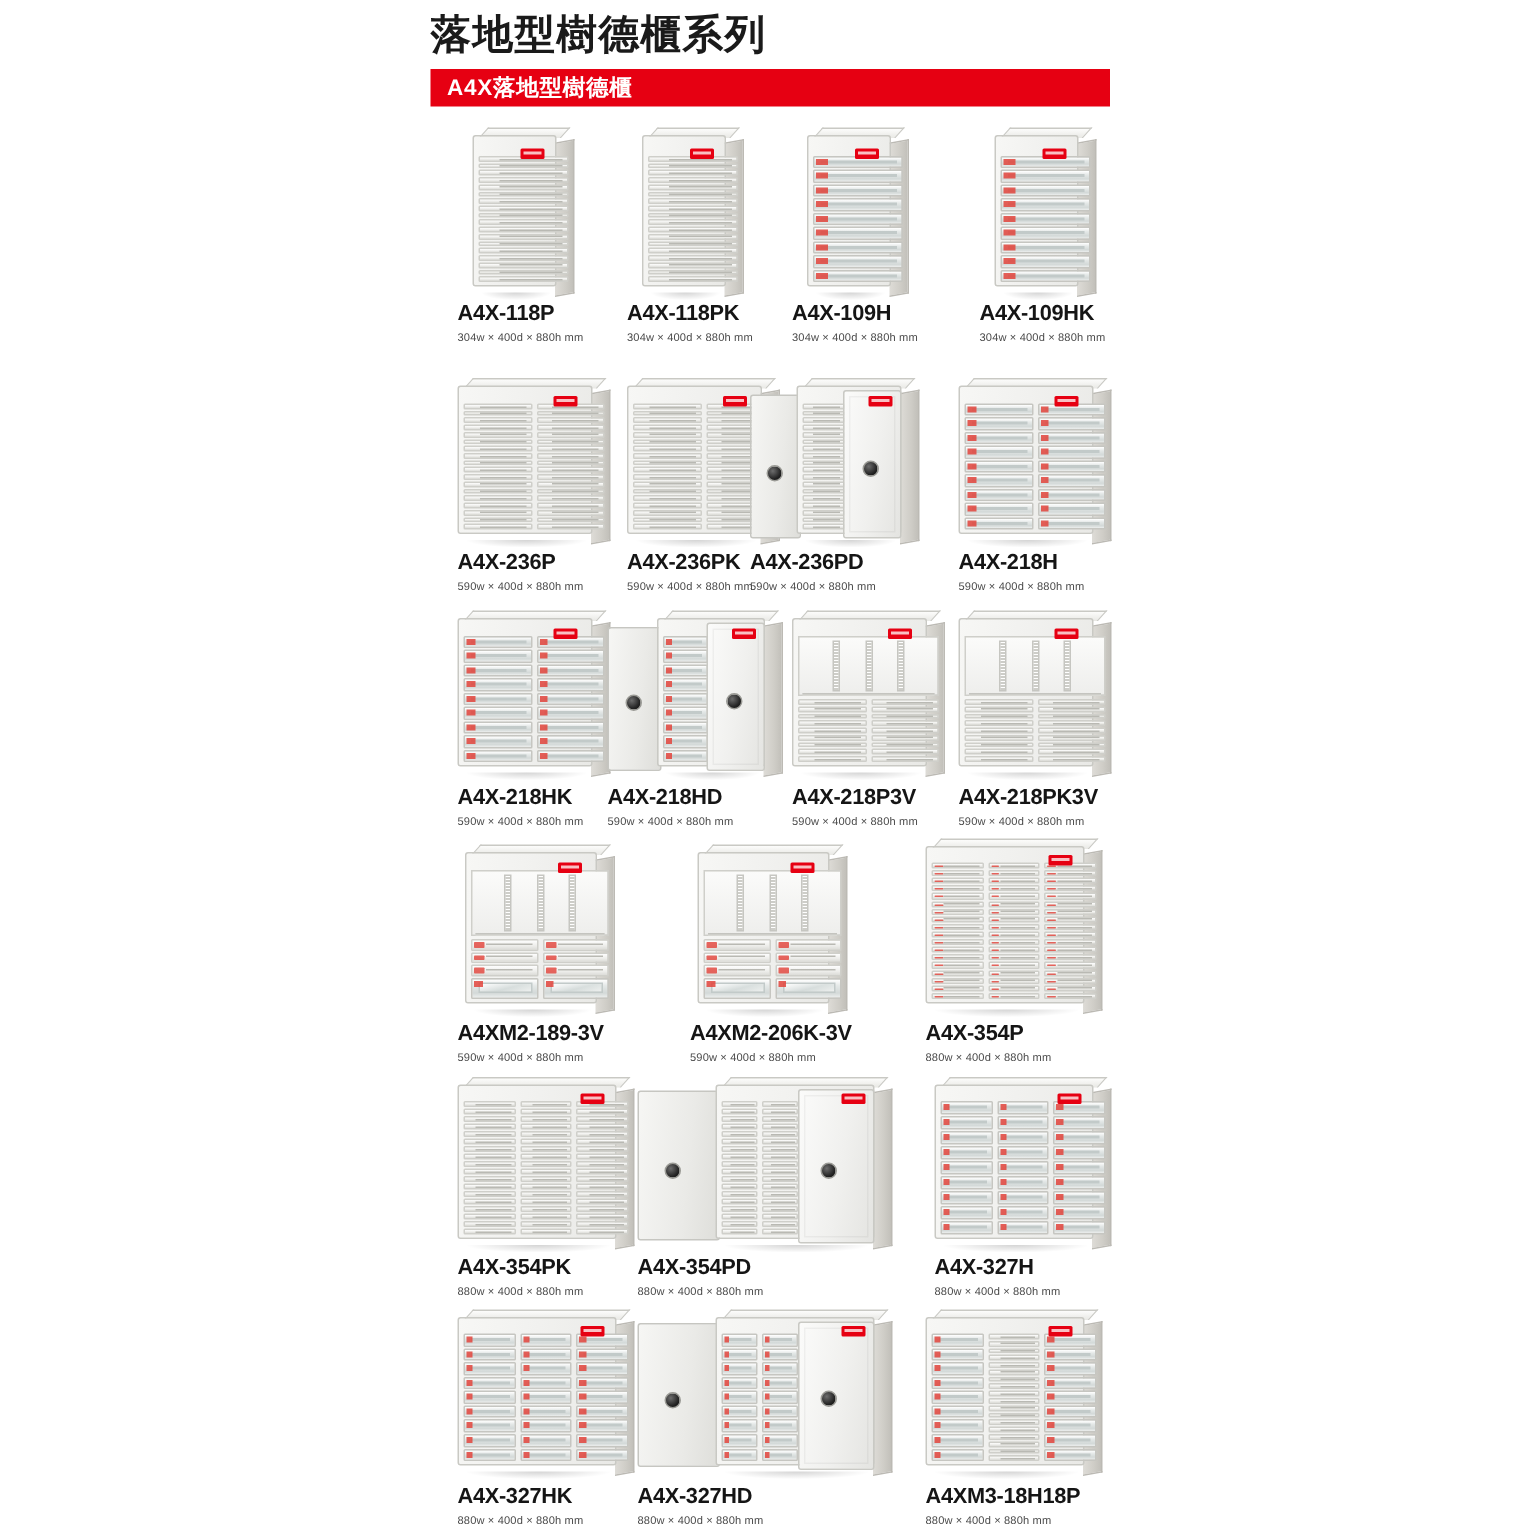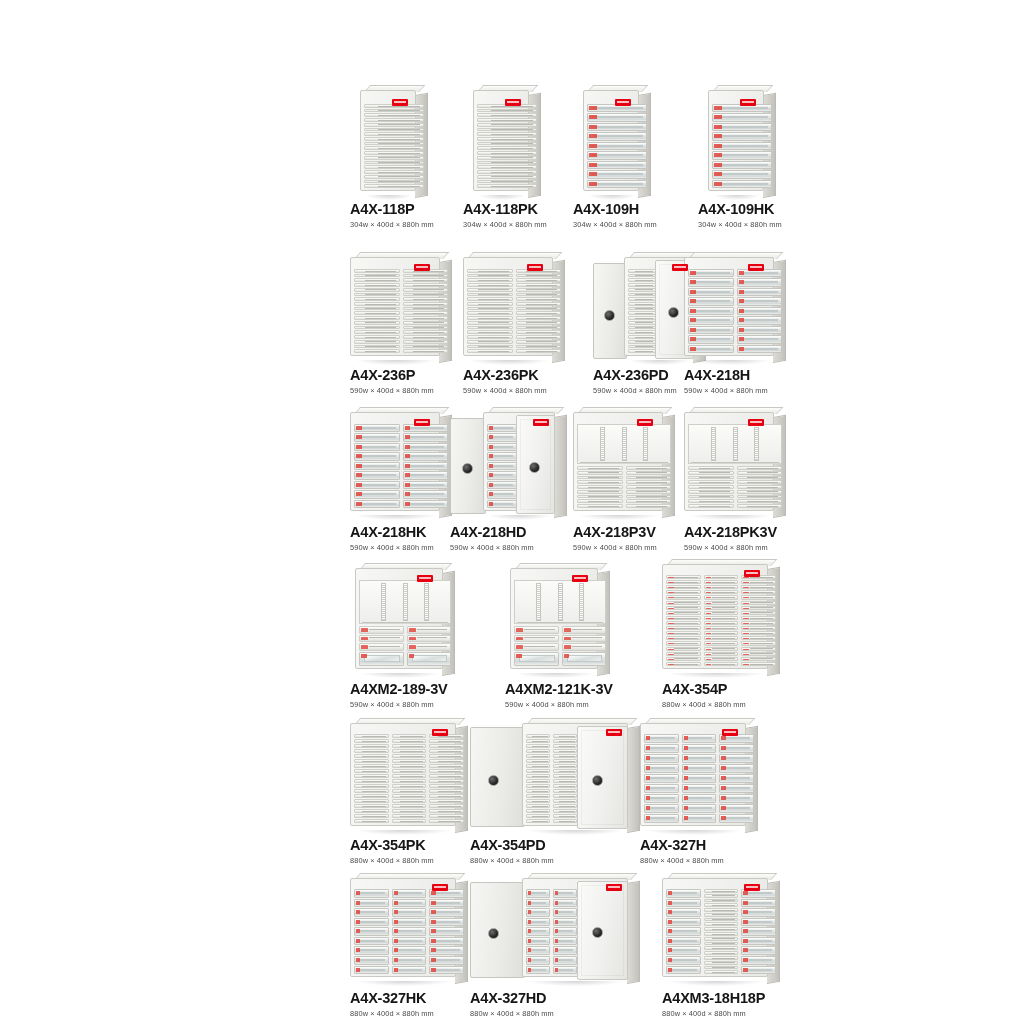--- a/index.html
+++ b/index.html
@@ -20,21 +20,21 @@
   .hdr-band {
     margin-top: 6px; width: 453px; height: 25px; background: #e60012;
     display: flex; align-items: center;
   }
   .hdr-band-text {
     color: #ffffff; font-size: 15px; font-weight: bold;
     padding-left: 11px; letter-spacing: .5px; white-space: nowrap;
   }
 
   
-  .rows { position: absolute; left: 0; top: 86px; width: 1024px; padding-left: 45px; }
+  .rows { position: absolute; left: 0; top: 86px; width: 1024px; }
   .row { position: relative; width: 1024px; }
   .cell { position: absolute; }
   .shot { position: relative; }
   .cap { margin-top: 2px; }
   .cap-name {
     font-size: 14.5px; font-weight: bold; color: #151515;
     letter-spacing: -0.2px; white-space: nowrap; line-height: 17px;
   }
   .cap-dim {
     font-size: 7.4px; color: #4a4a4a; white-space: nowrap;
@@ -154,20 +154,26 @@
   .shadow {
     position:absolute; left:6px; right:16px; bottom:-2px; height:5px;
     background: radial-gradient(ellipse at 50% 0%, rgba(0,0,0,.17), rgba(0,0,0,0) 72%);
   }
 </style>
 </head>
 <body>
 
 <div id="page">
 
+  <div class="hdr">
+    <div class="hdr-title">落地型樹德櫃系列</div>
+    <div class="hdr-band">
+      <div class="hdr-band-text">A4X落地型樹德櫃</div>
+    </div>
+  </div>
 
   <div class="rows">
 
     <div class="row" style="height:161px">
 
       <div class="cell" style="left:305px; top:0; width:110px;">
         <div class="shot" style="height:113px">
           <div class="cab" style="position:absolute; left:10px; top:4px; width:68px; height:108px;">
             <div class="shadow"></div>
               <div class="topface"></div>
@@ -664,21 +670,21 @@
                 </div>
             </div>
           </div>
         </div>
         <div class="cap">
           <div class="cap-name">A4X-236PK</div>
           <div class="cap-dim">590w × 400d × 880h mm</div>
         </div>
       </div>
 
-      <div class="cell" style="left:548px; top:0; width:120px;">
+      <div class="cell" style="left:500px; top:0; width:120px;">
         <div class="shot" style="height:118px">
 
           <div class="openleaf" style="left:0; top:16px; height:96px; width:34px;">
             <div class="lock" style="left:10px; top:46px;"></div>
           </div>
           <div class="cab" style="position:absolute; left:31px; top:10px; width:82px; height:106px;">
             <div class="shadow"></div>
               <div class="topface"></div>
               <div class="side"></div>
             <div class="body"></div>
@@ -1228,21 +1234,21 @@
                     </div>
                     <div class="dwH" style="flex: 2.2 1 0%;">
                       <div class="tagH"></div>
                     </div>
                   </div>
               </div>
             </div>
           </div>
         </div>
         <div class="cap">
-          <div class="cap-name">A4XM2-121K-3V</div>
+          <div class="cap-name">A4XM2-206K-3V</div>
           <div class="cap-dim">590w × 400d × 880h mm</div>
         </div>
       </div>
 
       <div class="cell" style="left:617px; top:0; width:130px;">
         <div class="shot" style="height:120px">
           <div class="cab" style="position:absolute; left:0; top:5px; width:118px; height:112px;">
             <div class="shadow"></div>
               <div class="topface"></div>
               <div class="side"></div>
@@ -1744,21 +1750,21 @@
               <div class="lock" style="left:14px; top:48px;"></div>
             </div>
           </div>
         </div>
         <div class="cap">
           <div class="cap-name">A4X-354PD</div>
           <div class="cap-dim">880w × 400d × 880h mm</div>
         </div>
       </div>
 
-      <div class="cell" style="left:595px; top:0; width:130px;">
+      <div class="cell" style="left:623px; top:0; width:130px;">
         <div class="shot" style="height:120px">
           <div class="cab" style="position:absolute; left:0; top:8px; width:118px; height:110px;">
             <div class="shadow"></div>
               <div class="topface"></div>
               <div class="side"></div>
             <div class="body"></div>
             <div class="brand" style="right:20px; top:6px;"></div>
             <div class="inner" style="top:11px;">
               <div class="col" id="r5c3a">
                   <div class="dwH">

